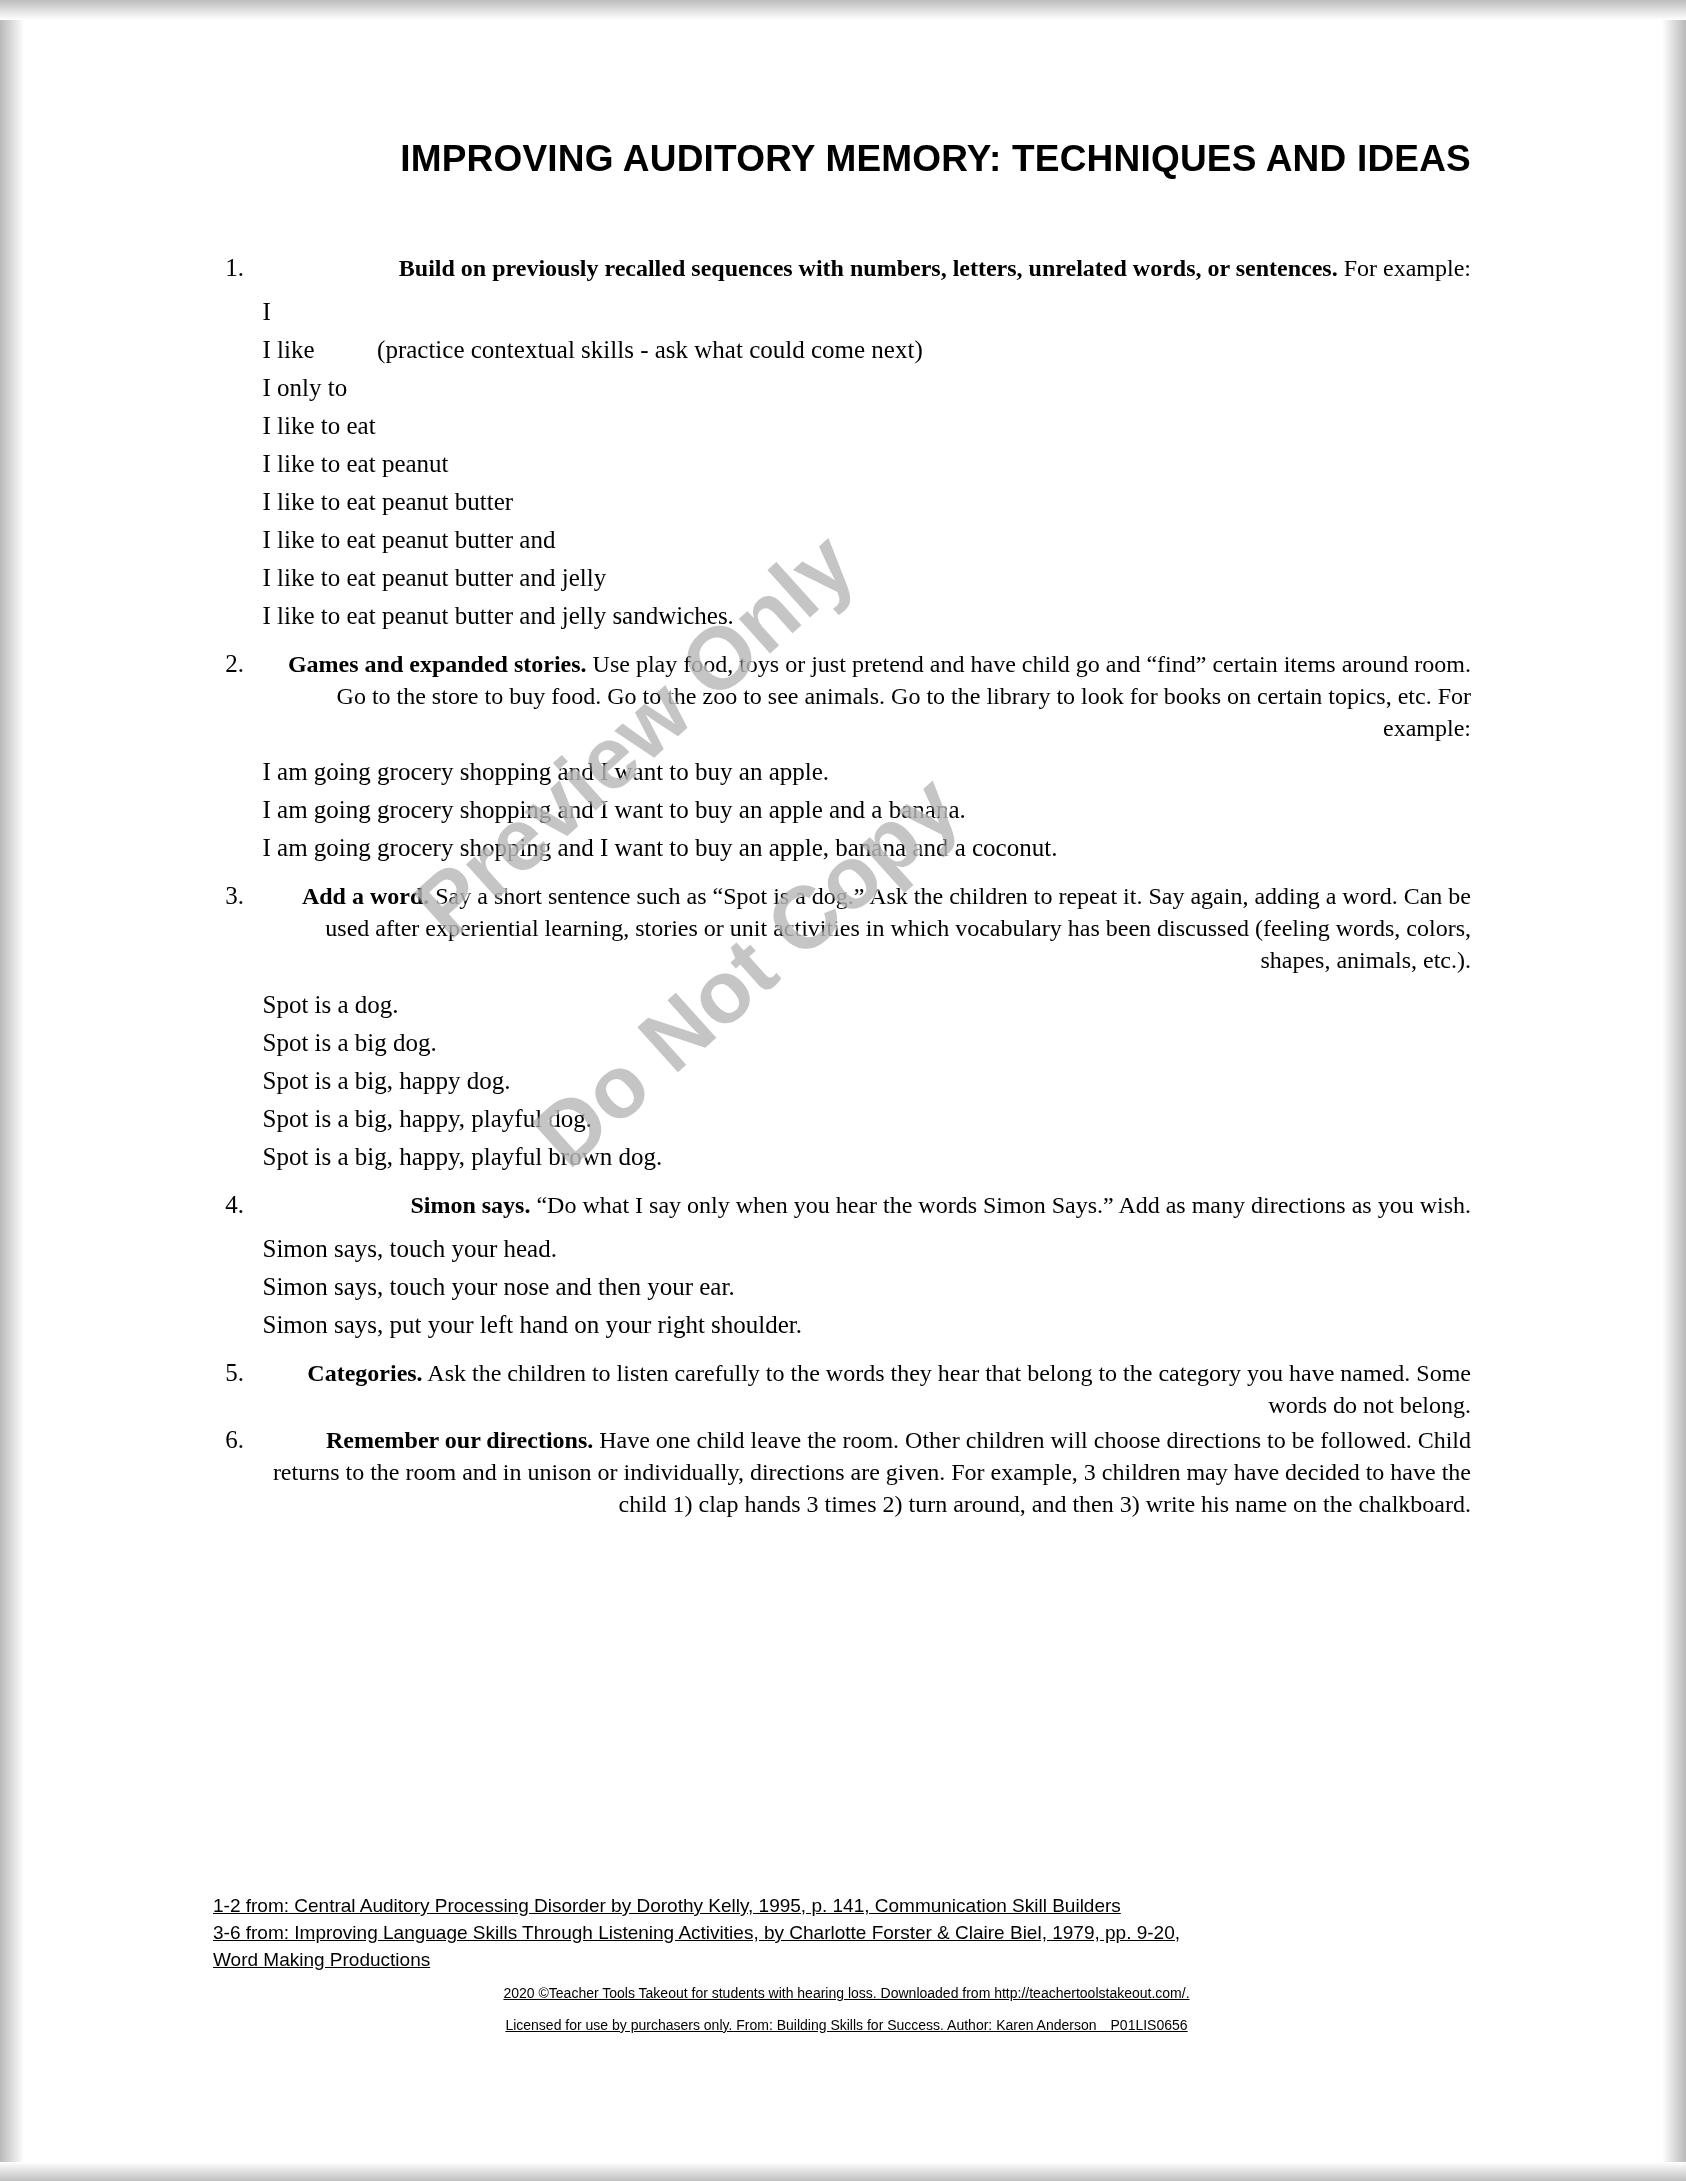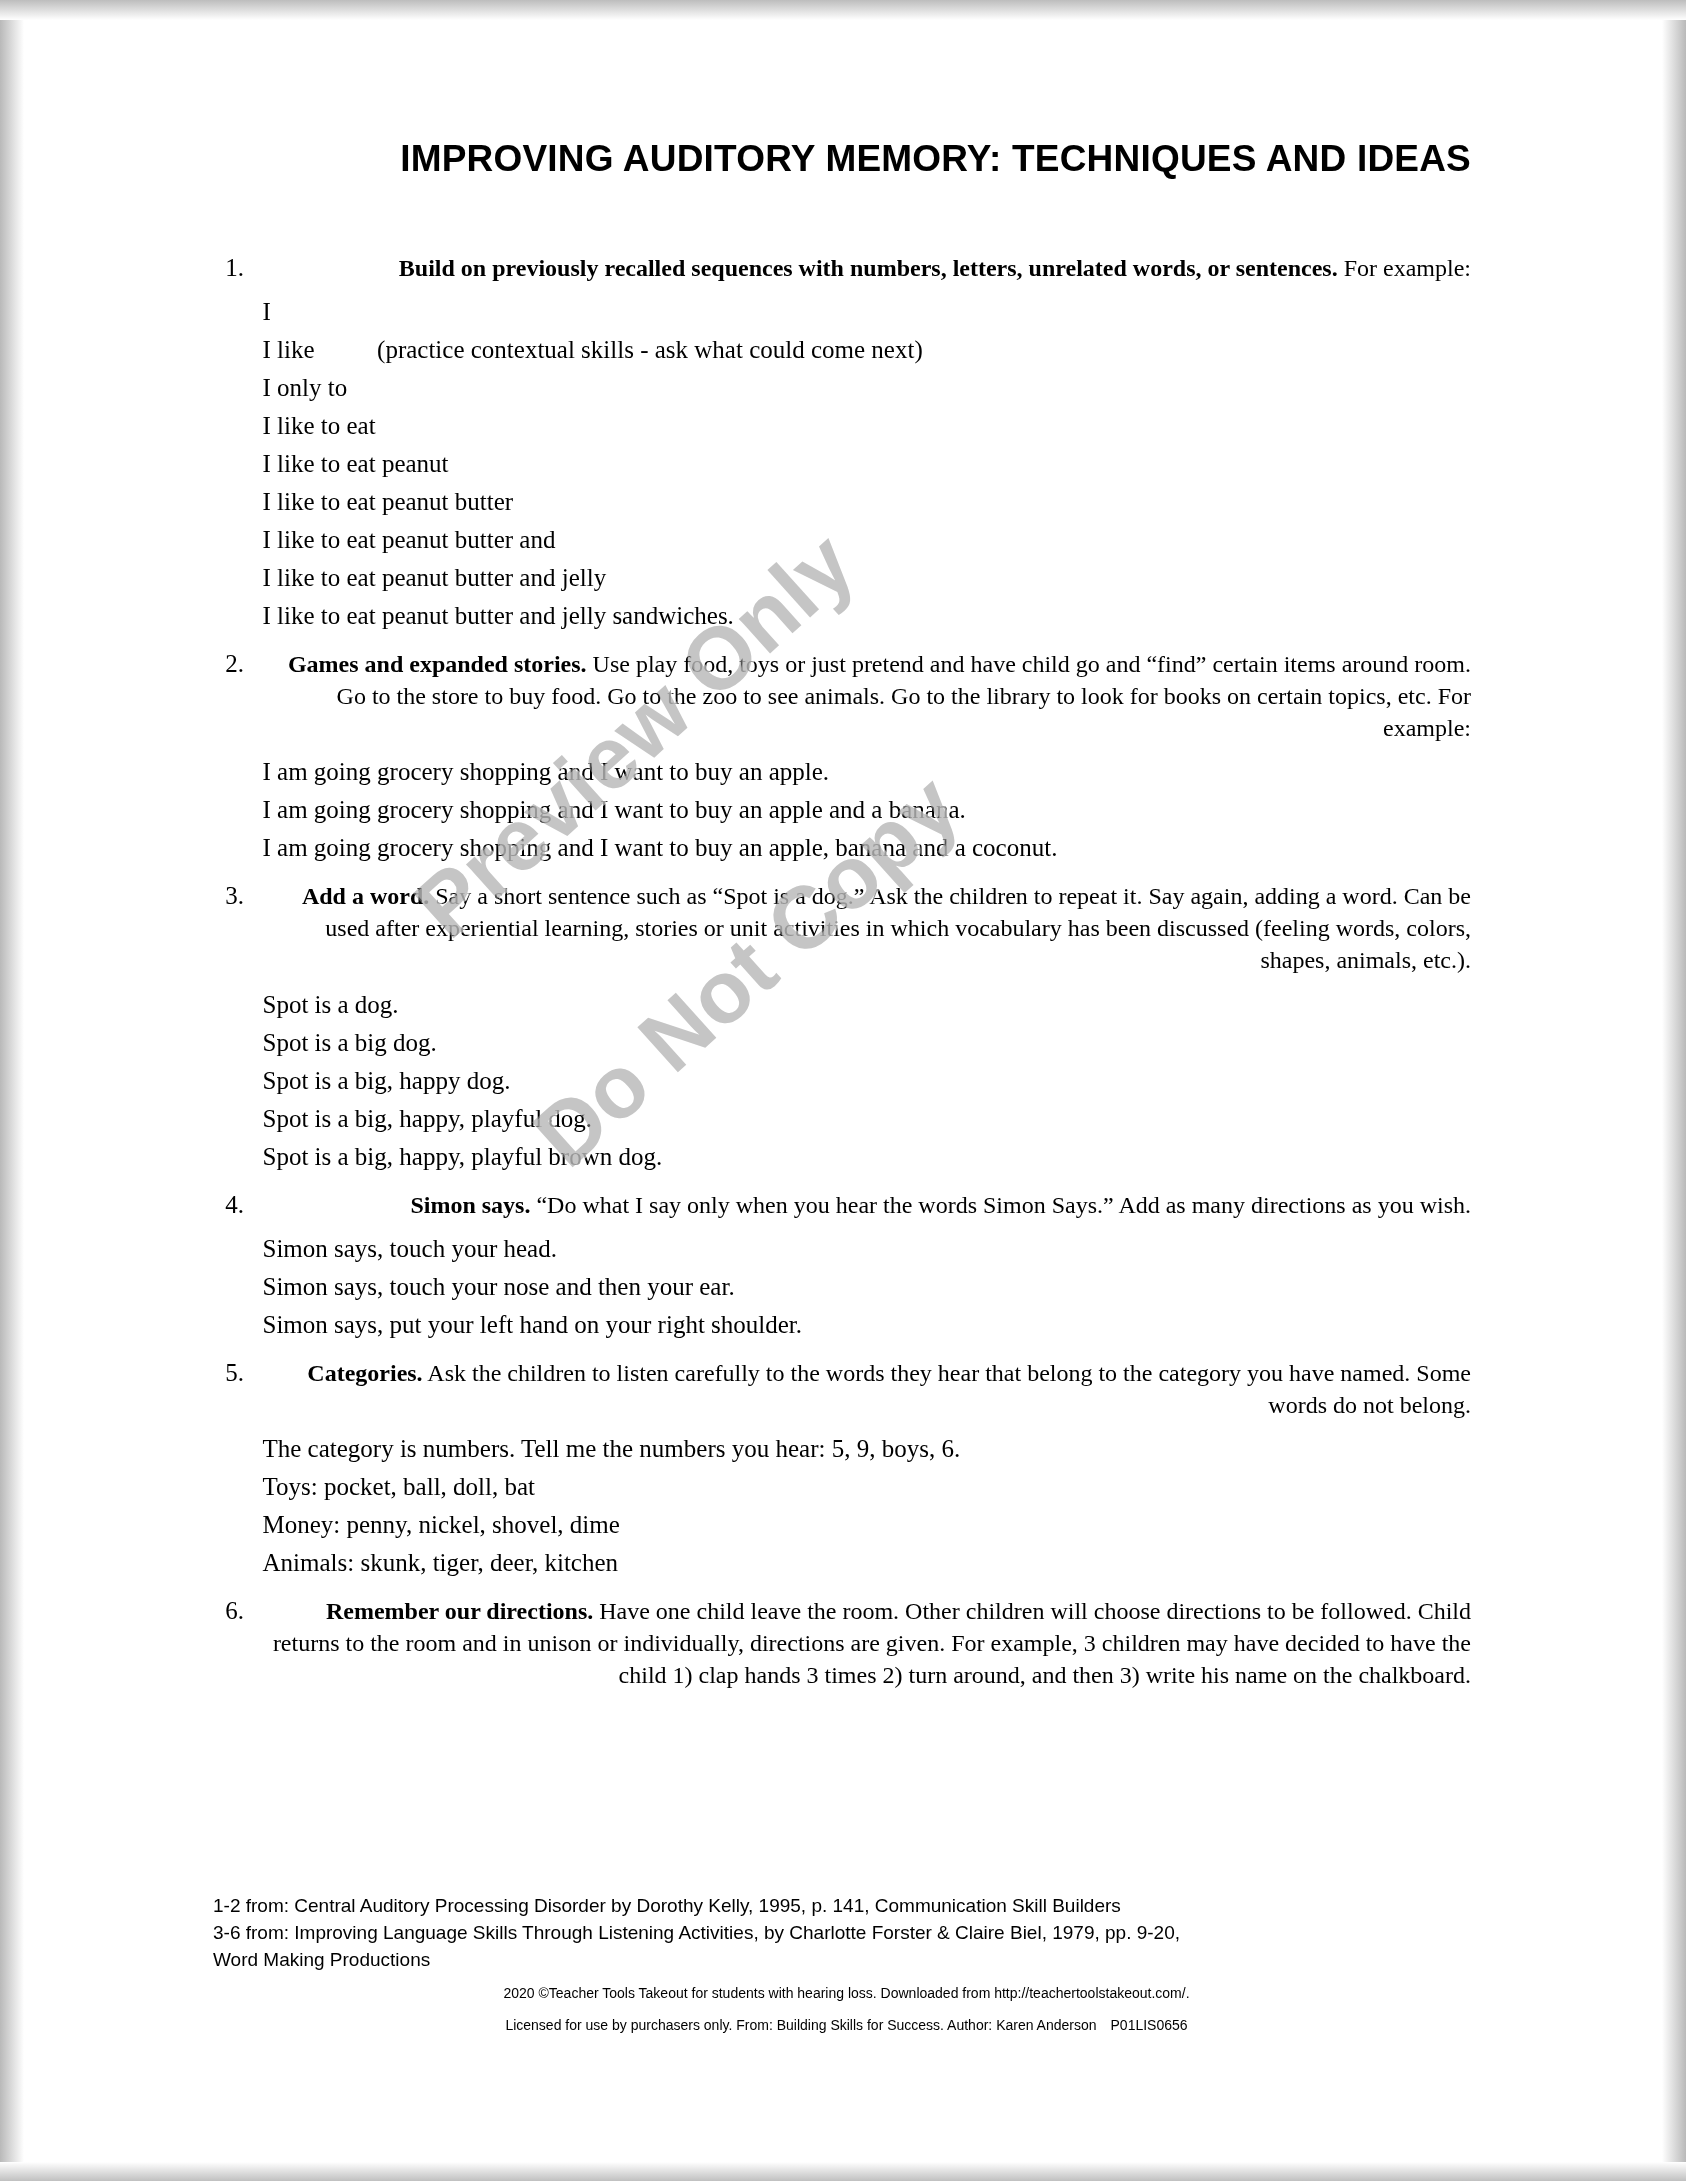--- a/index.html
+++ b/index.html
@@ -109,20 +109,21 @@
 
   .footer {
     position: absolute;
     left: 213px;
     top: 1892px;
     width: 1267px;
     font-family: "Liberation Sans", sans-serif;
     font-size: 19px;
     line-height: 27px;
     color: #000;
+    text-decoration: underline;
   }
   .footer .src {
     text-align: left;
   }
   .footer .lic {
     margin-top: 7.3px;
     text-align: center;
     font-size: 14px;
     line-height: 27.5px;
   }
@@ -229,26 +230,20 @@
           <div class="sub-line">Simon says, touch your nose and then your ear.</div>
           <div class="sub-line">Simon says, put your left hand on your right shoulder.</div>
         </div>
       </li>
 
       <li class="item">
         <span class="item-num">5.</span>
         <div class="item-body">
           <b>Categories.</b><span> Ask the children to listen carefully to the words they hear that belong to the category you have named. Some words do not belong.</span>
         </div>
-        <div class="sub-lines">
-          <div class="sub-line">The category is numbers. Tell me the numbers you hear: 5, 9, boys, 6.</div>
-          <div class="sub-line">Toys: pocket, ball, doll, bat</div>
-          <div class="sub-line">Money: penny, nickel, shovel, dime</div>
-          <div class="sub-line">Animals: skunk, tiger, deer, kitchen</div>
-        </div>
       </li>
 
       <li class="item">
         <span class="item-num">6.</span>
         <div class="item-body">
           <b>Remember our directions.</b><span> Have one child leave the room. Other children will choose directions to be followed. Child returns to the room and in unison or individually, directions are given. For example, 3 children may have decided to have the child 1) clap hands 3 times 2) turn around, and then 3) write his name on the chalkboard.</span>
         </div>
       </li>
 
     </ol>

